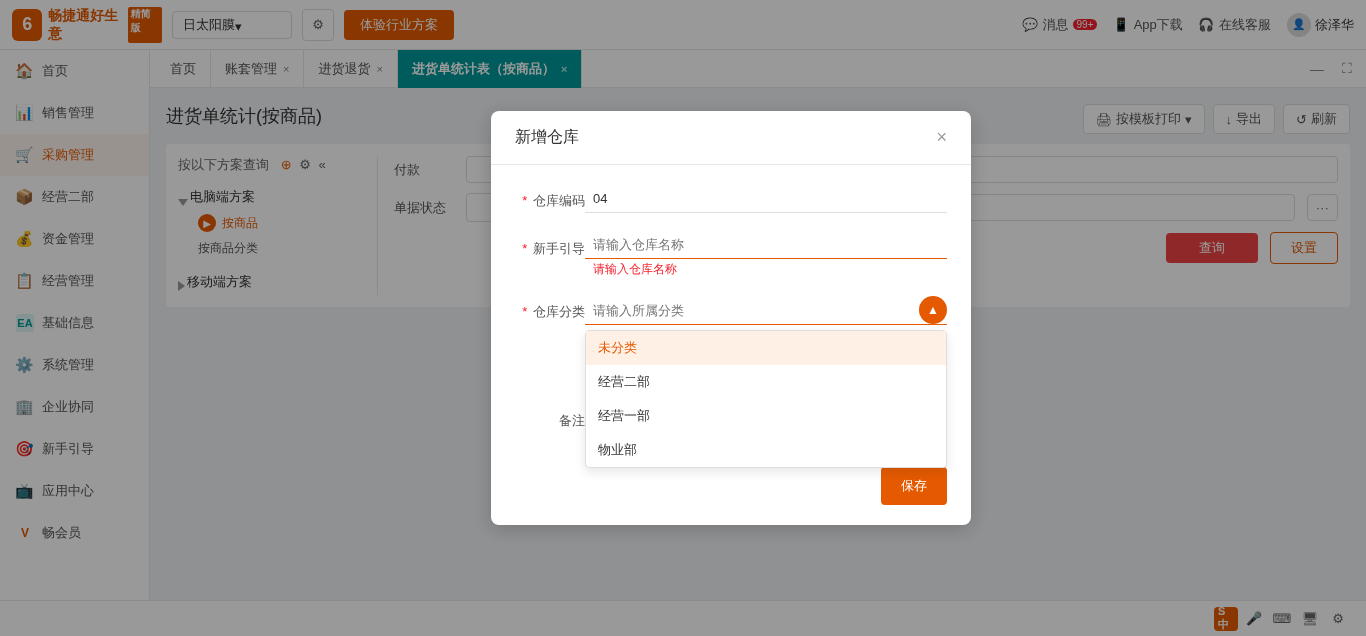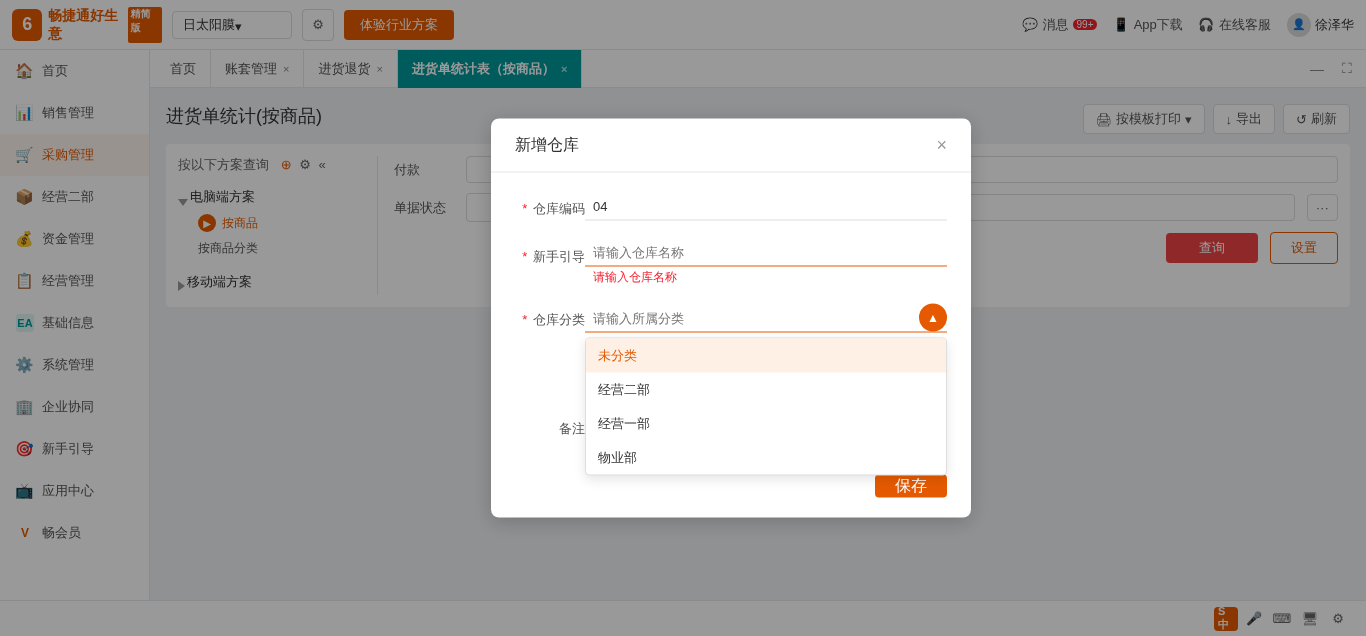--- a/index.html
+++ b/index.html
@@ -134,21 +134,21 @@
     .modal-body { padding: 20px 24px 8px 24px; }
     .modal-row { display: flex; align-items: flex-start; margin-bottom: 18px; position: relative; }
     .modal-label { min-width: 70px; text-align: right; color: #555; font-size: 13px; padding-top: 7px; }
     .required { color: #f5222d; margin-right: 2px; }
     .modal-input {
       flex: 1; border: none; border-bottom: 1px solid #ddd; padding: 6px 8px;
       font-size: 13px; color: #333; outline: none; background: transparent;
     }
     .modal-input.error { border-bottom-color: #f5222d; }
     .modal-footer { display: flex; justify-content: flex-end; padding: 8px 24px 0 24px; gap: 10px; }
-    .save-btn { padding: 1px 20px; border: none; border-radius: 4px; background: #e55a00; color: #fff; cursor: pointer; font-size: 16px; }
+    .save-btn { padding: 10px 20px; border: none; border-radius: 4px; background: #e55a00; color: #fff; cursor: pointer; font-size: 13px; }
 
     
     .dropdown-container { position: relative; flex: 1; }
     .dropdown-input-wrapper {
       display: flex; align-items: center;
       border: none; border-bottom: 1px solid #e55a00;
     }
     .dropdown-input {
       flex: 1; border: none; padding: 6px 8px; font-size: 13px; color: #aaa; outline: none; background: transparent;
     }

